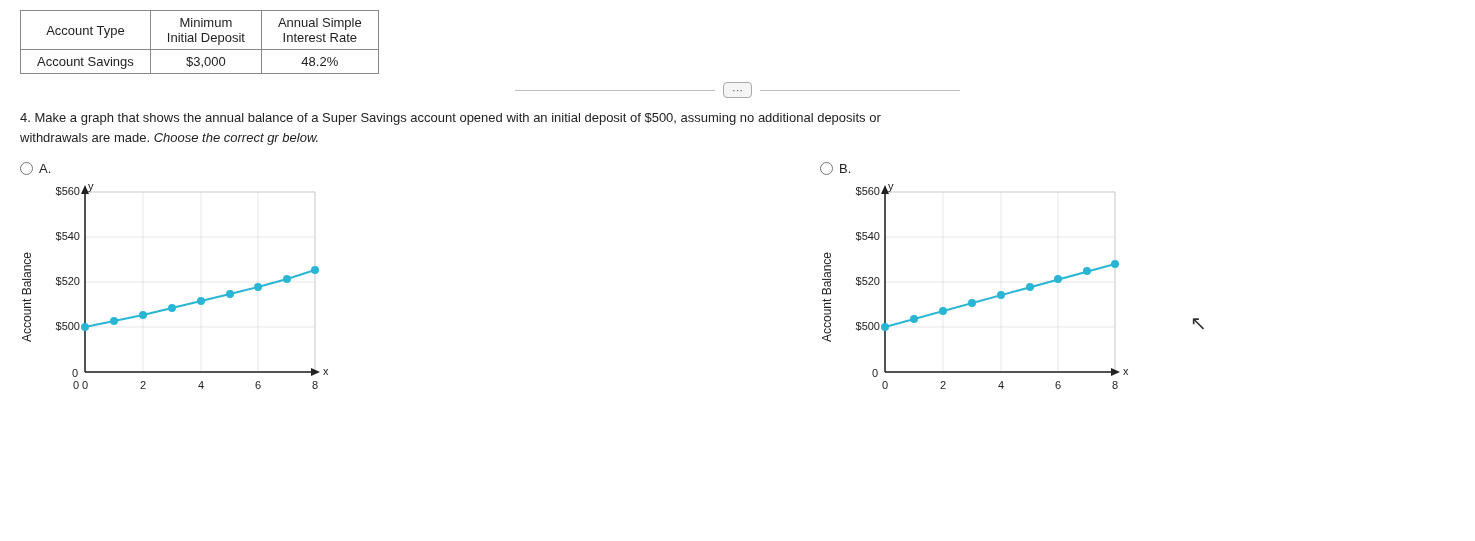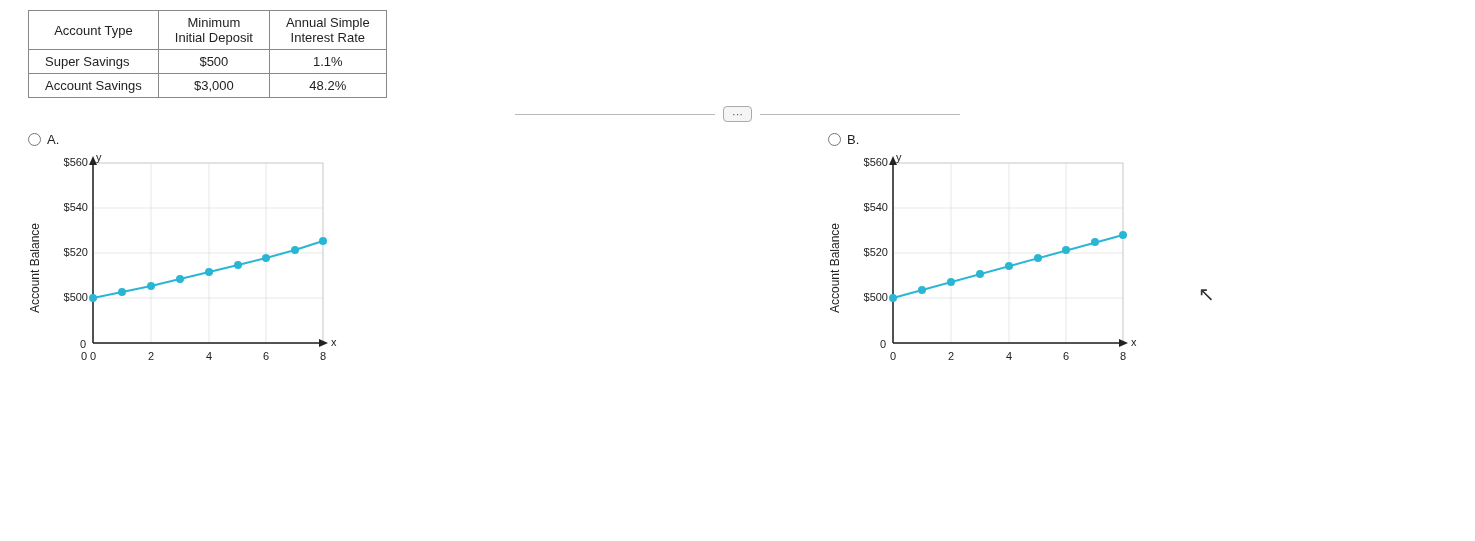--- a/index.html
+++ b/index.html
@@ -9,21 +9,21 @@
       font-size: 13px;
       color: #222;
       width: 1475px;
       min-height: 541px;
     }
 
     .page {
       background: #fff;
       width: 1475px;
       min-height: 541px;
-      padding: 10px 28px;
+      padding: 10px 20px;
     }
 
     
     .table-section {
       margin-bottom: 8px;
     }
 
     table {
       border-collapse: collapse;
       font-size: 13px;
@@ -129,39 +129,39 @@
     <table>
       <thead>
         <tr>
           <th>Account Type</th>
           <th>Minimum<br>Initial Deposit</th>
           <th>Annual Simple<br>Interest Rate</th>
         </tr>
       </thead>
       <tbody>
         <tr>
-          <td>Super Savings</td>
-          <td>$500</td>
-          <td>1.1%</td>
-        </tr>
-        <tr>
           <td>Account Savings</td>
           <td>$3,000</td>
           <td>48.2%</td>
         </tr>
       </tbody>
     </table>
   </div>
 
   <div style="text-align:center; margin: 8px 0 10px 0;">
     <hr style="border:none; border-top:1px solid #bbb; display:inline-block; width:200px; vertical-align:middle; margin-right:4px;">
     <button class="dots-btn">···</button>
     <hr style="border:none; border-top:1px solid #bbb; display:inline-block; width:200px; vertical-align:middle; margin-left:4px;">
   </div>
 
+  <div class="question-text">
+    <span>4.</span>
+    <span>Make a graph that shows the annual balance of a Super Savings account opened with an initial deposit of $500, assuming no additional deposits or withdrawals are made.</span>
+    <em>Choose the correct gr below.</em>
+  </div>
 
   <div class="graphs-row">
 
     <div class="graph-option">
       <div class="option-label">
         <input type="radio" name="graph-choice" value="A" style="">
         <span>A.</span>
       </div>
       <div class="graph-container">
         <div class="graph-inner">

